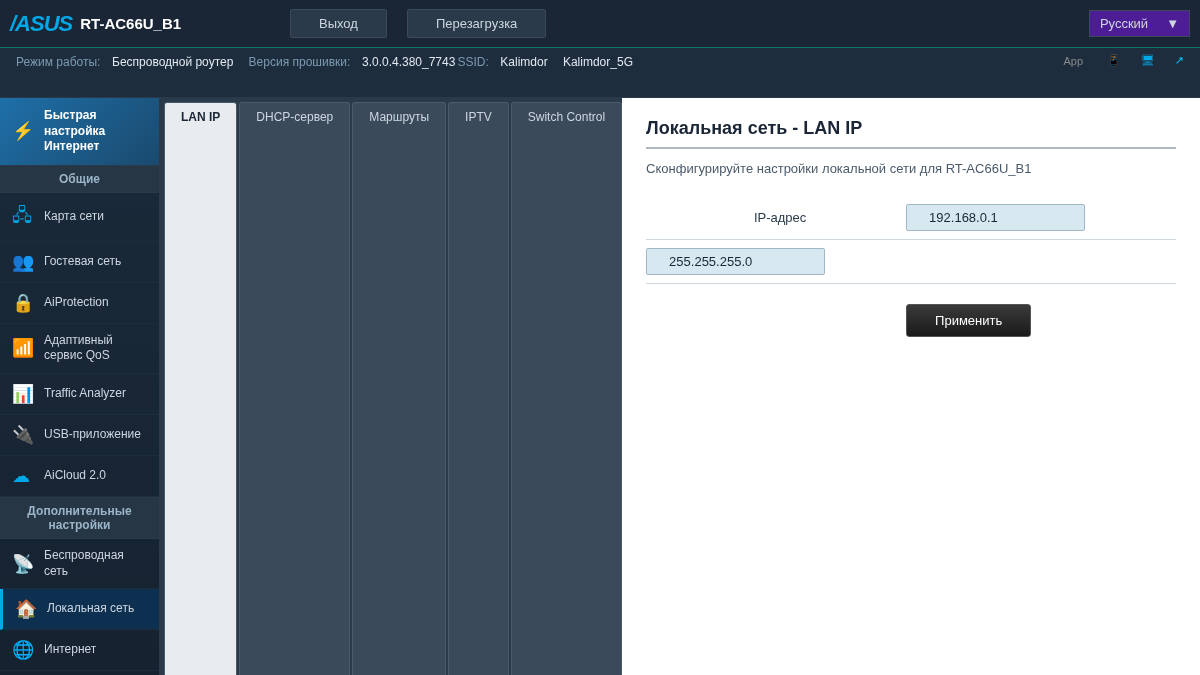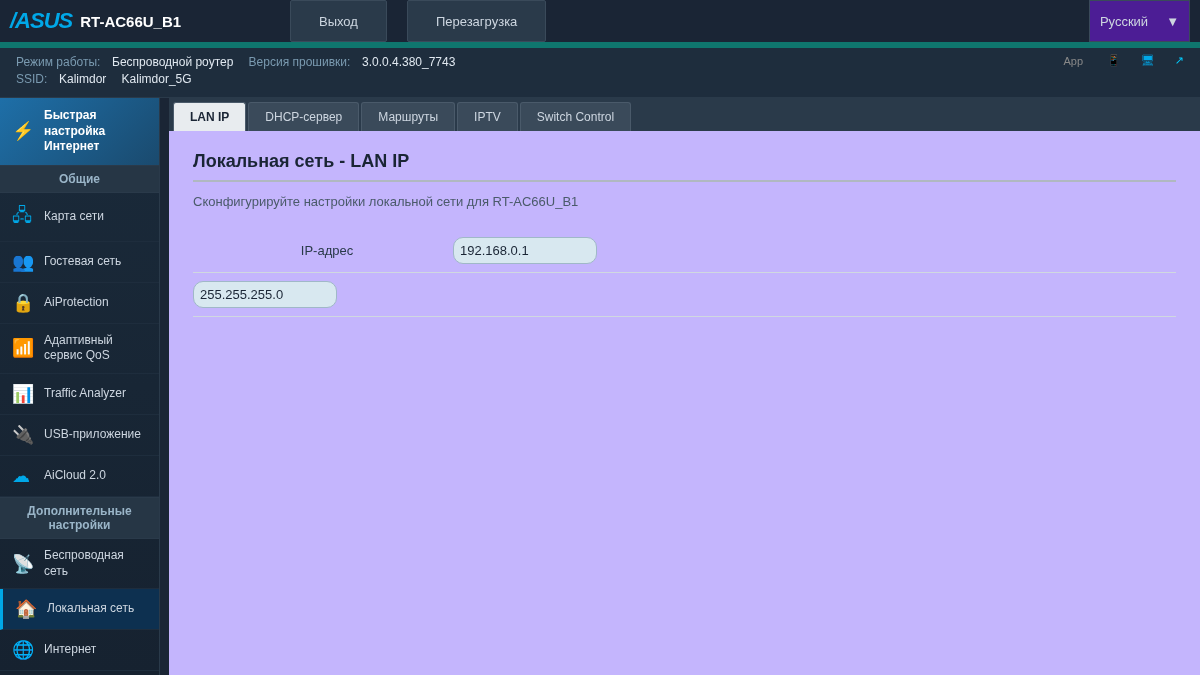--- a/index.html
+++ b/index.html
@@ -9,24 +9,25 @@
       font-size: 13px;
       color: #cdd6e0;
       width: 1200px;
       height: 675px;
       overflow: hidden;
     }
 
     
     .top-bar {
       display: flex;
+      align-items: center;
       background: #1a2535;
       height: 48px;
       padding: 0 10px;
-      border-bottom: 6px solid #0f766e;
+      border-bottom: 1px solid #0f766e;
     }
     .logo-area {
       display: flex;
       align-items: center;
       min-width: 280px;
     }
     .asus-logo {
       color: #00a8e8;
       font-size: 22px;
       font-weight: bold;
@@ -70,21 +71,21 @@
       background: #1e2d3d;
       padding: 6px 16px;
       display: flex;
       align-items: flex-start;
       justify-content: space-between;
       border-bottom: 1px solid #2a3a4a;
       height: 50px;
     }
     .status-info {
       display: flex;
-      flex-direction: column;
+      flex-direction: row;
       gap: 2px;
     }
     .status-info span { font-size: 12px; color: #aabbc8; }
     .status-info .label { color: #7a9ab0; }
     .status-info .value { color: #e0e8f0; }
     .status-icons {
       display: flex;
       align-items: center;
       gap: 20px;
       color: #00a8e8;
@@ -140,24 +141,22 @@
       cursor: pointer;
       border-bottom: 1px solid #1e2d3d;
     }
     .sidebar-item.active { background: #0d3050; border-left: 3px solid #00a8e8; }
     .sidebar-item-icon { font-size: 18px; color: #00a8e8; min-width: 24px; }
     .sidebar-item-label { color: #cdd6e0; font-size: 12px; line-height: 1.3; }
 
     
     .content-area {
       flex: 1;
-      background: #c4b5fd;
-      display: flex;
-      flex-direction: column;
-      margin-left: 9px;
+      background: #ffffff;
+      display: flex;
     }
 
     
     .tab-bar {
       display: flex;
       background: #2a3a4a;
       padding: 0;
       gap: 2px;
       padding-top: 4px;
       padding-left: 4px;
@@ -208,24 +207,24 @@
       width: 260px;
       color: #2a3a4a;
       font-size: 13px;
       padding-left: 8px;
       text-align: center;
     }
     .form-input {
       background: #d8e8f0;
       border: 1px solid #a0b8c8;
       color: #1a2535;
-      padding: 5px 6px;
-      font-size: 13px;
-      width: 144px;
-      border-radius: 10px;
+      padding: 5px 22px;
+      font-size: 13px;
+      width: 179px;
+      border-radius: 2px;
     }
     .apply-btn {
       background: linear-gradient(to bottom, #3a3a3a, #1a1a1a);
       color: #ffffff;
       border: 1px solid #555;
       padding: 8px 28px;
       cursor: pointer;
       font-size: 13px;
       margin-top: 20px;
       margin-left: 260px;
@@ -353,16 +352,19 @@
       <div>
         <div class="form-row">
           <div class="form-label">IP-адрес</div>
           <input class="form-input" type="text" value="192.168.0.1" style="">
         </div>
         <div class="form-row">
           <input class="form-input" type="text" value="255.255.255.0" style="">
         </div>
       </div>
 
+      <div>
+        <button class="apply-btn">Применить</button>
+      </div>
     </div>
 
   </div>
 </div>
 
 </body></html>

